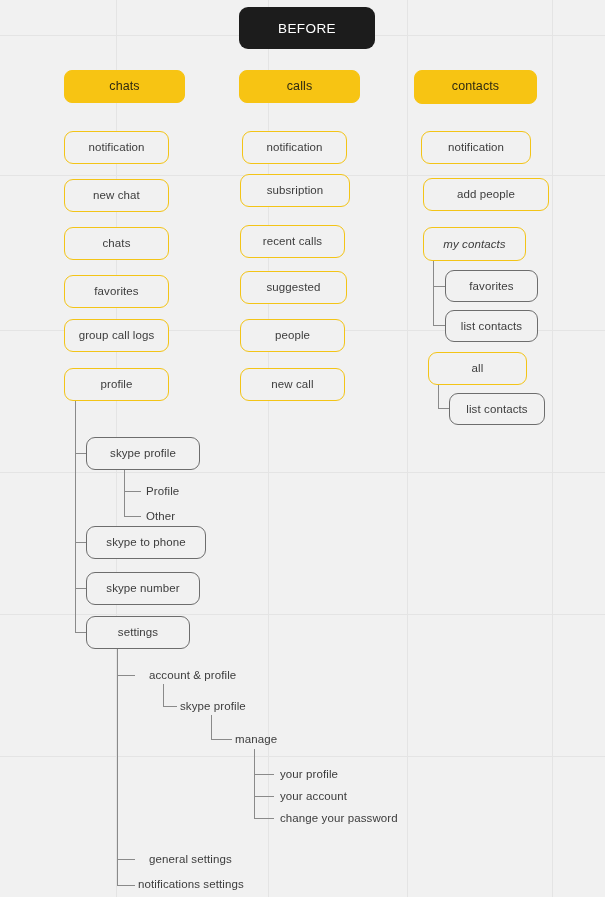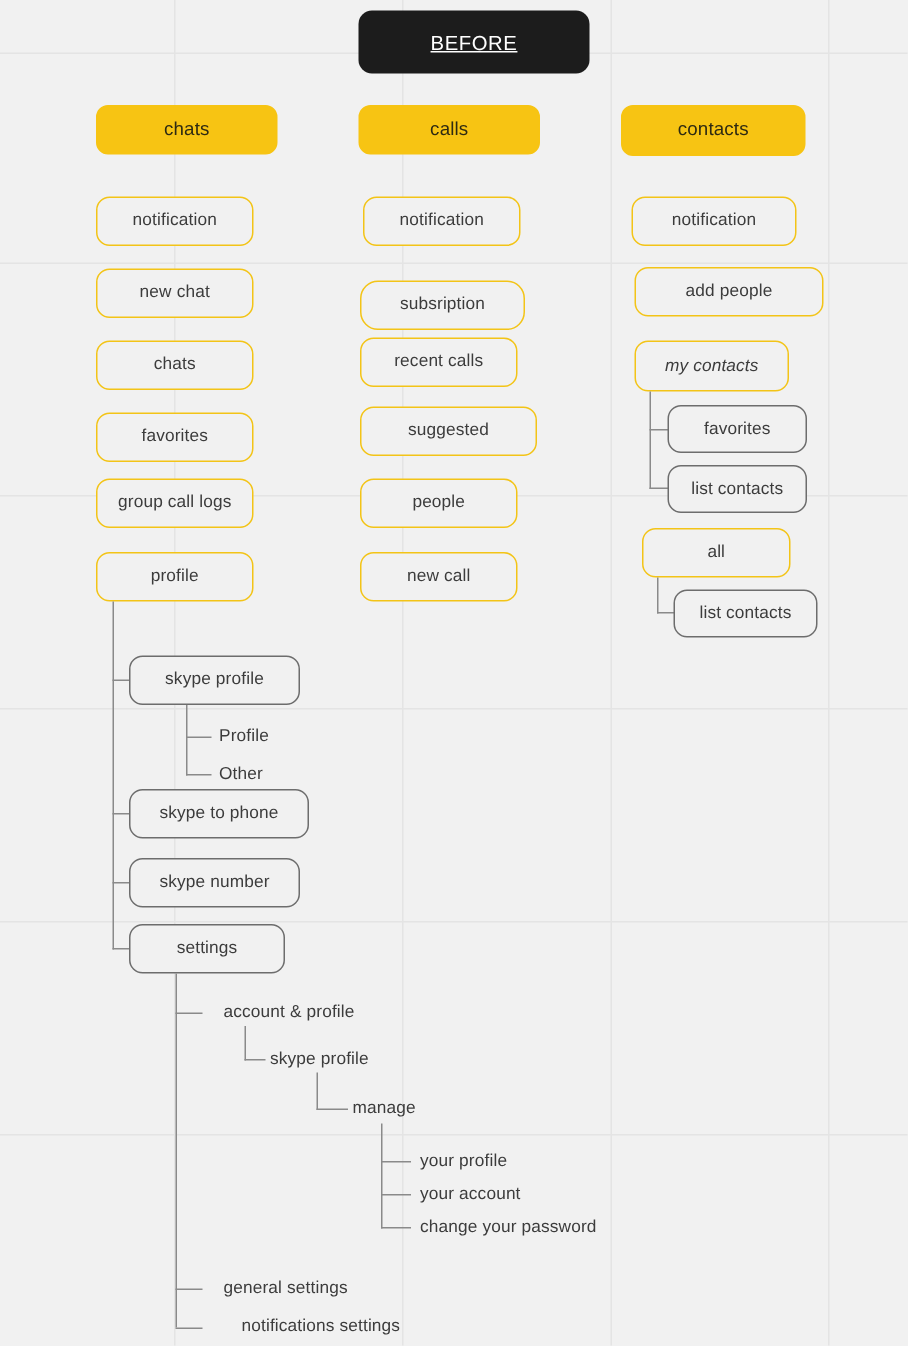--- a/index.html
+++ b/index.html
@@ -84,21 +84,21 @@
   <div class="gridline v" style="left:268px"></div>
   <div class="gridline v" style="left:407px"></div>
   <div class="gridline v" style="left:552px"></div>
   <div class="gridline h" style="top:35px"></div>
   <div class="gridline h" style="top:175px"></div>
   <div class="gridline h" style="top:330px"></div>
   <div class="gridline h" style="top:472px"></div>
   <div class="gridline h" style="top:614px"></div>
   <div class="gridline h" style="top:756px"></div>
 
-  <div id="badge" style="left:239px;top:7px;width:154px;height:42px;text-decoration:underline;">BEFORE</div>
+  <div id="badge" style="left:239px;top:7px;width:136px;height:42px;">BEFORE</div>
 
   <div class="node head" style="left:64px;top:70px;width:121px;height:33px;">chats</div>
   <div class="node head" style="left:239px;top:70px;width:121px;height:33px;">calls</div>
   <div class="node head" style="left:414px;top:70px;width:123px;height:34px;">contacts</div>
 
   <div class="node yellow" style="left:64px;top:131px;width:105px;height:33px;">notification</div>
   <div class="node yellow" style="left:64px;top:179px;width:105px;height:33px;">new chat</div>
   <div class="node yellow" style="left:64px;top:227px;width:105px;height:33px;">chats</div>
   <div class="node yellow" style="left:64px;top:275px;width:105px;height:33px;">favorites</div>
   <div class="node yellow" style="left:64px;top:319px;width:105px;height:33px;">group call logs</div>
@@ -120,42 +120,42 @@
   <div class="conn h" style="left:124px;top:516px;width:17px;"></div>
   <div class="leaf" style="left:146px;top:485px;">Profile</div>
   <div class="leaf" style="left:146px;top:510px;">Other</div>
 
   <div class="conn v" style="left:117px;top:649px;height:236px;"></div>
   <div class="conn h" style="left:117px;top:675px;width:18px;"></div>
   <div class="conn h" style="left:117px;top:859px;width:18px;"></div>
   <div class="conn h" style="left:117px;top:885px;width:18px;"></div>
   <div class="leaf" style="left:149px;top:669px;">account &amp; profile</div>
   <div class="leaf" style="left:149px;top:853px;">general settings</div>
-  <div class="leaf" style="left:161px;top:878px;">notifications settings</div>
+  <div class="leaf" style="left:138px;top:878px;">notifications settings</div>
 
   <div class="conn v" style="left:163px;top:684px;height:23px;"></div>
   <div class="conn h" style="left:163px;top:706px;width:14px;"></div>
   <div class="leaf" style="left:180px;top:700px;">skype profile</div>
 
   <div class="conn v" style="left:211px;top:715px;height:25px;"></div>
   <div class="conn h" style="left:211px;top:739px;width:21px;"></div>
   <div class="leaf" style="left:235px;top:733px;">manage</div>
 
   <div class="conn v" style="left:254px;top:749px;height:70px;"></div>
   <div class="conn h" style="left:254px;top:774px;width:20px;"></div>
   <div class="conn h" style="left:254px;top:796px;width:20px;"></div>
   <div class="conn h" style="left:254px;top:818px;width:20px;"></div>
   <div class="leaf" style="left:280px;top:768px;">your profile</div>
   <div class="leaf" style="left:280px;top:790px;">your account</div>
   <div class="leaf" style="left:280px;top:812px;">change your password</div>
 
   <div class="node yellow" style="left:242px;top:131px;width:105px;height:33px;">notification</div>
-  <div class="node yellow" style="left:240px;top:187px;width:110px;height:33px;border-radius:12px;">subsription</div>
+  <div class="node yellow" style="left:240px;top:174px;width:110px;height:33px;">subsription</div>
   <div class="node yellow" style="left:240px;top:225px;width:105px;height:33px;">recent calls</div>
-  <div class="node yellow" style="left:240px;top:271px;width:118px;height:33px;">suggested</div>
+  <div class="node yellow" style="left:240px;top:271px;width:107px;height:33px;">suggested</div>
   <div class="node yellow" style="left:240px;top:319px;width:105px;height:33px;">people</div>
   <div class="node yellow" style="left:240px;top:368px;width:105px;height:33px;">new call</div>
 
   <div class="node yellow" style="left:421px;top:131px;width:110px;height:33px;">notification</div>
   <div class="node yellow" style="left:423px;top:178px;width:126px;height:33px;">add people</div>
   <div class="node yellow" style="left:423px;top:227px;width:103px;height:34px;font-style:italic;">my contacts</div>
   <div class="node yellow" style="left:428px;top:352px;width:99px;height:33px;">all</div>
 
   <div class="conn v" style="left:433px;top:261px;height:65px;"></div>
   <div class="conn h" style="left:433px;top:286px;width:13px;"></div>

